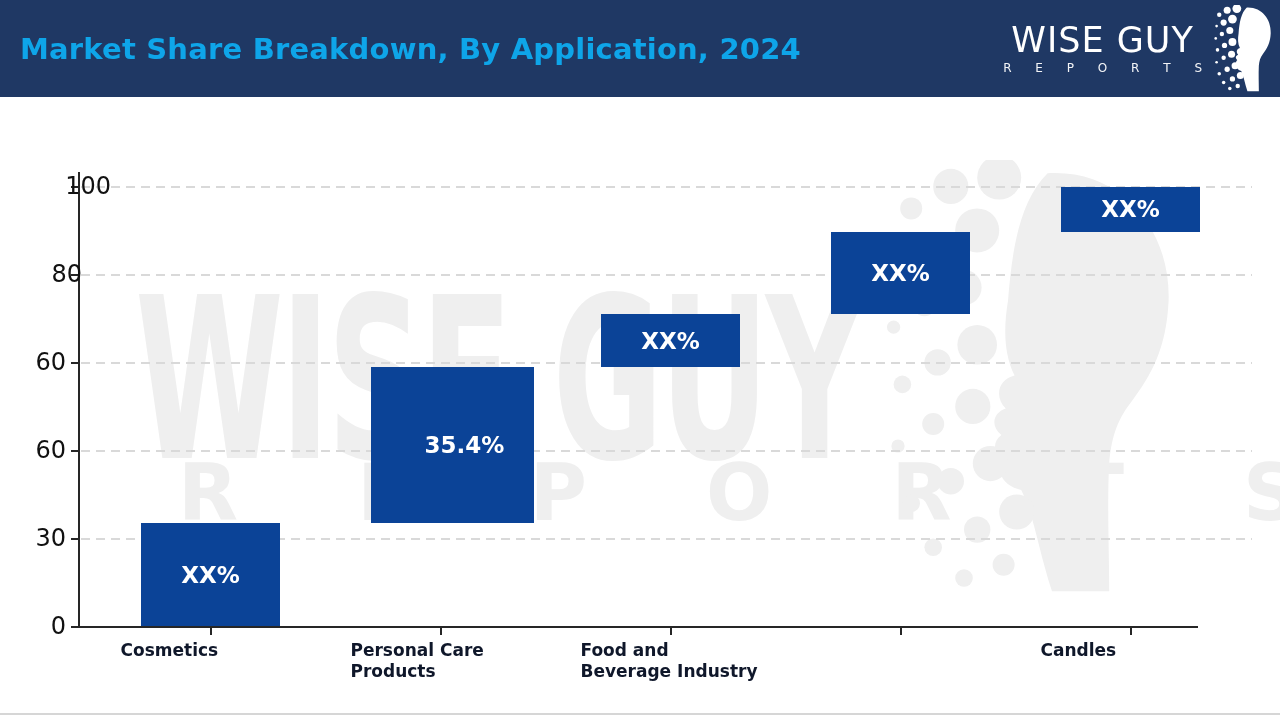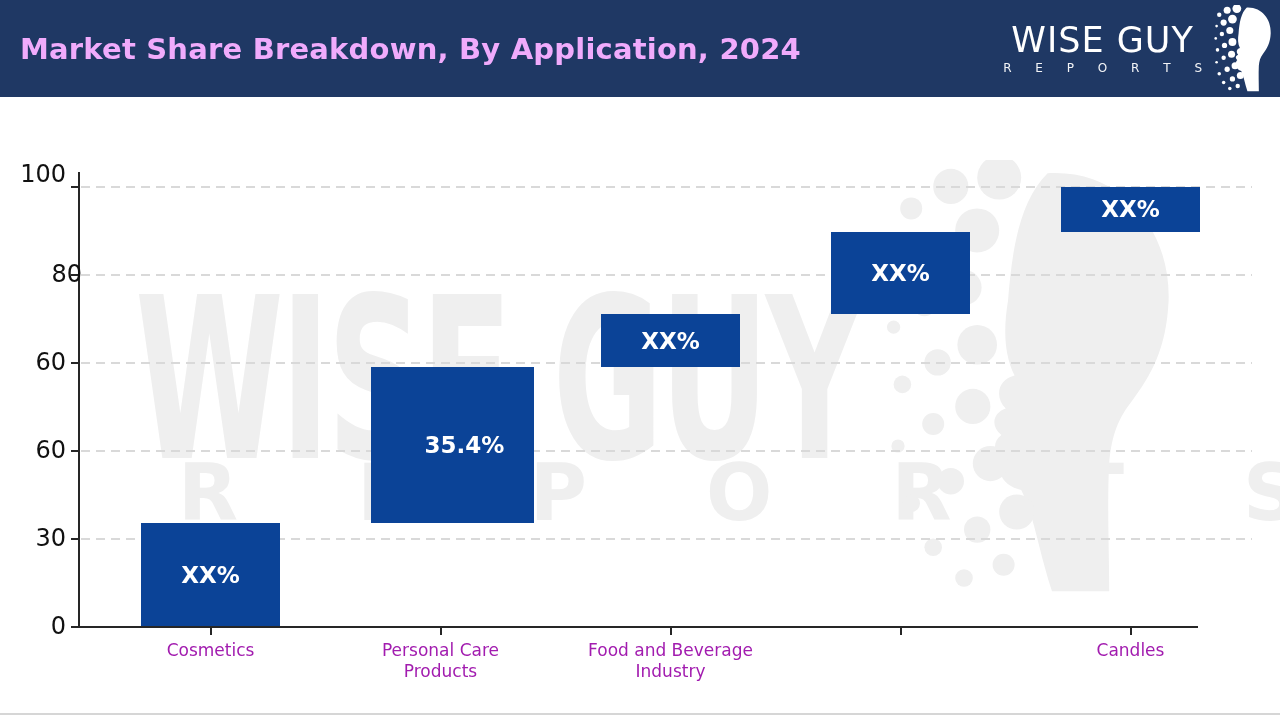--- a/index.html
+++ b/index.html
@@ -6,42 +6,42 @@
   #screen{
     position:relative;width:1280px;height:720px;overflow:hidden;background:#ffffff;
     font-family:"DejaVu Sans","Liberation Sans",sans-serif;
   }
   
   #header{
     position:absolute;left:0;top:0;width:1280px;height:97px;
     background:var(--header-bg,#1f3864);display:flex;align-items:center;z-index:10;
   }
   #header .title{
-    margin-left:20px;color:#f0abfc;font-size:29px;font-weight:bold;letter-spacing:.2px;white-space:nowrap;
+    margin-left:20px;color:#0ea5e9;font-size:29px;font-weight:bold;letter-spacing:.2px;white-space:nowrap;
   }
   #logo{position:absolute;right:6px;top:0;height:97px;display:flex;align-items:center;}
   #logo .logo-text{text-align:center;color:#ffffff;line-height:1;}
   #logo .logo-brand{font-size:35px;font-weight:400;letter-spacing:1px;}
   #logo .logo-sub{font-size:12px;letter-spacing:10px;margin-top:4px;padding-left:10px;opacity:.95;}
   #logo .logo-face{width:62px;height:88px;color:#ffffff;margin-left:0px;flex:none;}
   
   .wm{position:absolute;color:var(--wm,#efefef);z-index:0;user-select:none;white-space:nowrap;}
   #wm-brand{left:135px;top:245px;font-size:225px;font-weight:700;line-height:1.2;
             transform:scaleX(.60);transform-origin:left top;letter-spacing:-6px;}
   #wm-sub{left:178px;top:448px;font-size:78px;font-weight:600;letter-spacing:46px;}
   #wm-face{left:875px;top:160px;width:310px;height:440px;z-index:0;}
   
   #plot-area{position:absolute;left:0;top:0;width:1280px;height:720px;z-index:1;}
   .gridline{position:absolute;height:2px;z-index:1;
     background:repeating-linear-gradient(90deg,var(--grid,#d9d9d9) 0 9px,transparent 9px 15px);}
   .axis{position:absolute;background:var(--axis,#262626);z-index:4;}
   .tickmark{position:absolute;background:var(--axis,#262626);z-index:4;}
   .ytick-label{position:absolute;left:0;width:66px;text-align:right;font-size:24px;color:#111111;z-index:4;}
-  .xtick-label{position:absolute;width:180px;text-align:center;font-size:17px;font-weight:normal;
-    color:#a21caf;line-height:1.23;z-index:4;}
+  .xtick-label{position:absolute;width:180px;text-align:left;font-size:17px;font-weight:bold;
+    color:#0f172a;line-height:1.23;z-index:4;}
   .bar{position:absolute;background:var(--bar,#0b4397);z-index:2;
     display:flex;align-items:center;justify-content:center;}
   .bar .bar-label{color:#ffffff;font-size:23px;font-weight:bold;z-index:3;}
   #footer-line{position:absolute;left:0;top:713px;width:1280px;height:2px;
     background:var(--footer,#d6d6d6);z-index:5;}
 </style>
 </head>
 <body>
 
 <div id="screen" style="--header-bg: #1f3864; --bar: #0b4397; --grid: #d9d9d9; --axis: #262626; --wm: #efefef; --footer: #d6d6d6;">
@@ -108,21 +108,21 @@
       <div class="tickmark" style="left: 71px; top: 450px; width: 7px; height: 2px;"></div>
       <div class="ytick-label" style="top: 436px;">60</div>
       <div class="gridline" style="left: 81px; top: 362px; width: 1171px;"></div>
       <div class="tickmark" style="left: 71px; top: 362px; width: 7px; height: 2px;"></div>
       <div class="ytick-label" style="top: 348px;">60</div>
       <div class="gridline" style="left: 81px; top: 274px; width: 1171px;"></div>
       <div class="tickmark" style="left: 71px; top: 274px; width: 7px; height: 2px;"></div>
       <div class="ytick-label" style="top: 260px; margin-left: 16px;">80</div>
       <div class="gridline" style="left: 81px; top: 186px; width: 1171px;"></div>
       <div class="tickmark" style="left: 71px; top: 186px; width: 7px; height: 2px;"></div>
-      <div class="ytick-label" style="top: 160px;">100</div>
+      <div class="ytick-label" style="top: 172px; padding-left: 45px;">100</div>
       <div class="bar" style="left: 141px; top: 522.72px; width: 139px; height: 104.28px;">
         <span class="bar-label">XX%</span>
       </div>
       <div class="tickmark" style="left: 209.5px; top: 628px; width: 2px; height: 7px;"></div>
       <div class="xtick-label" style="left: 120.5px; top: 640px;">Cosmetics</div>
       <div class="bar" style="left: 371px; top: 366.96px; width: 139px; height: 155.76px; padding-left: 24px;">
         <span class="bar-label">35.4%</span>
       </div>
       <div class="tickmark" style="left: 439.5px; top: 628px; width: 2px; height: 7px;"></div>
       <div class="xtick-label" style="left: 350.5px; top: 640px;">Personal Care Products</div>

